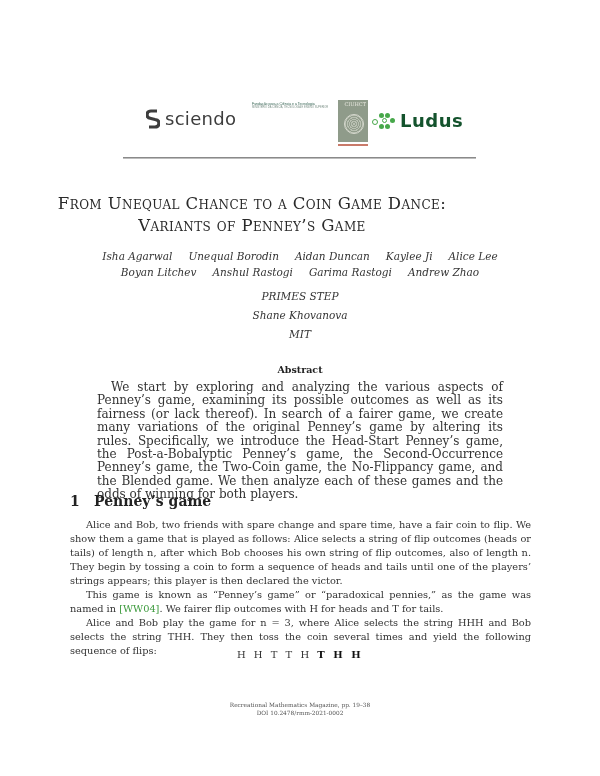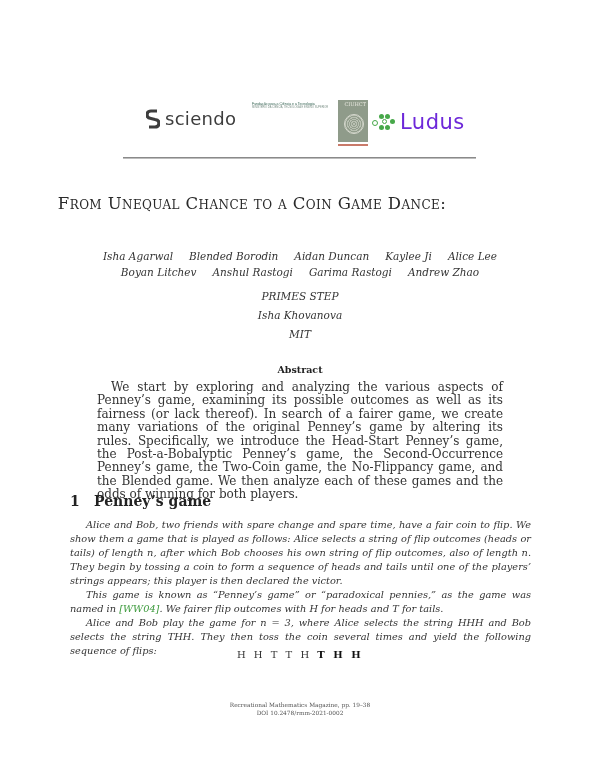--- a/index.html
+++ b/index.html
@@ -14,40 +14,40 @@
   .fct { position: absolute; left: 252px; top: 2px; }
   .fct-big { font-family: "DejaVu Sans", "Liberation Sans", sans-serif; font-weight: bold; font-size: 27px; color: #1c6b52; line-height: 26px; letter-spacing: -1px; }
   .fct-small { font-family: "Liberation Sans", sans-serif; font-size: 3.5px; color: #2e5e4d; line-height: 4px; white-space: nowrap; }
   .ciuhct { position: absolute; left: 338px; top: 0px; width: 30px; height: 42px; background: #8f9b8a; }
   .ciuhct-head { font-size: 5px; color: #e9e9e0; text-align: right; padding: 1px 2px 0 0; }
   .ciuhct-seal { position: absolute; left: 6px; top: 14px; width: 18px; height: 18px; border-radius: 50%; border: 1px solid #d7d9cf; background: repeating-radial-gradient(circle, #b9c0b2 0 1px, #939e8d 1px 2px); }
   .ciuhct-foot { position: absolute; left: 0; bottom: -4px; width: 30px; height: 2px; background: #c97a6a; }
   .ludus { position: absolute; left: 372px; top: 10px; display: flex; align-items: center; }
   .ludus-mark { width: 24px; height: 16px; position: relative; margin-right: 4px; }
   .ludus-dot { position: absolute; width: 5px; height: 5px; border-radius: 50%; background: #47a84a; }
-  .ludus-text { font-family: "DejaVu Sans", "Liberation Sans", sans-serif; font-size: 21px; color: #6d28d9; letter-spacing: 0.5px; }
+  .ludus-text { font-family: "DejaVu Sans", "Liberation Sans", sans-serif; font-size: 18px; color: #14532d; letter-spacing: 0.5px; font-weight: bold; }
 
   .rule { position: absolute; left: 123px; top: 157px; width: 353px; height: 1px; background: #8a8a8a; border-bottom: 1px solid #bdbdbd; }
 
   .title { position: absolute; left: 0; top: 193px; width: 504px; text-align: center;
            font-size: 16.5px; line-height: 22px; color: #2a2a2a; font-variant: small-caps; letter-spacing: 0.4px; }
 
   .authors { position: absolute; left: 85px; top: 248px; width: 430px; text-align: center;
              font-style: italic; font-size: 10.5px; line-height: 16px; color: #333; }
   .authors span { display: inline-block; margin: 0 8px; }
   .affil { position: absolute; left: 0; width: 600px; text-align: center; font-style: italic; font-size: 10.5px; color: #333; }
 
   .abs-head { position: absolute; left: 0; top: 364px; width: 600px; text-align: center; font-weight: bold; font-size: 9.5px; color: #222; }
   .abstract { position: absolute; left: 97px; top: 381px; width: 406px; font-size: 12px; line-height: 13.4px; text-align: justify; color: #333; text-indent: 14px; }
 
   .sec { position: absolute; left: 70px; top: 493px; font-weight: bold; font-size: 14px; color: #222; }
   .sec .num { display: inline-block; width: 24px; }
 
   .body { position: absolute; left: 70px; width: 461px; font-size: 9.8px; line-height: 14.1px; text-align: justify; color: #333; }
-  .body p { margin: 0; text-indent: 16px; font-style: italic; }
+  .body p { margin: 0; text-indent: 16px; }
   .cite { color: #3c9a3c; }
   .flips { position: absolute; left: 0; top: 649px; width: 600px; text-align: center; font-size: 10px; letter-spacing: 2.5px; color: #333; }
   .flips b { font-weight: bold; color: #111; }
 
   .footer { position: absolute; left: 0; top: 702px; width: 600px; text-align: center; font-size: 5.8px; line-height: 7.5px; color: #555; }
 </style>
 </head>
 <body>
 
 <div class="logos">
@@ -79,28 +79,29 @@
       <div class="ludus-dot" style="left:10px;top:5px;background:#fff;border:1px solid #47a84a;width:3px;height:3px"></div>
     </div>
     <span class="ludus-text">Ludus</span>
   </div>
 </div>
 
 <div class="rule"></div>
 
 <div class="title">
   <div>From Unequal Chance to a Coin Game Dance:</div>
+  <div>Variants of Penney’s Game</div>
 </div>
 
 <div class="authors">
-  <span>Isha Agarwal</span><span>Blended Borodin</span><span>Aidan Duncan</span><span>Kaylee Ji</span><span>Alice Lee</span><span>Boyan Litchev</span><span>Anshul Rastogi</span><span>Garima Rastogi</span><span>Andrew Zhao</span>
+  <span>Isha Agarwal</span><span>Unequal Borodin</span><span>Aidan Duncan</span><span>Kaylee Ji</span><span>Alice Lee</span><span>Boyan Litchev</span><span>Anshul Rastogi</span><span>Garima Rastogi</span><span>Andrew Zhao</span>
 </div>
 
 <div class="affil" style="top:290px">PRIMES STEP</div>
-<div class="affil" style="top:309px">Isha Khovanova</div>
+<div class="affil" style="top:309px">Shane Khovanova</div>
 <div class="affil" style="top:328px">MIT</div>
 
 <div class="abs-head">Abstract</div>
 <div class="abstract">We start by exploring and analyzing the various aspects of Penney’s game, examining its possible outcomes as well as its fairness (or lack thereof). In search of a fairer game, we create many variations of the original Penney’s game by altering its rules. Specifically, we introduce the Head-Start Penney’s game, the Post-a-Bobalyptic Penney’s game, the Second-Occurrence Penney’s game, the Two-Coin game, the No-Flippancy game, and the Blended game. We then analyze each of these games and the odds of winning for both players.</div>
 
 <div class="sec">
   <span class="num">1</span><span>Penney’s game</span>
 </div>
 
 <div class="body" style="top:518px">

